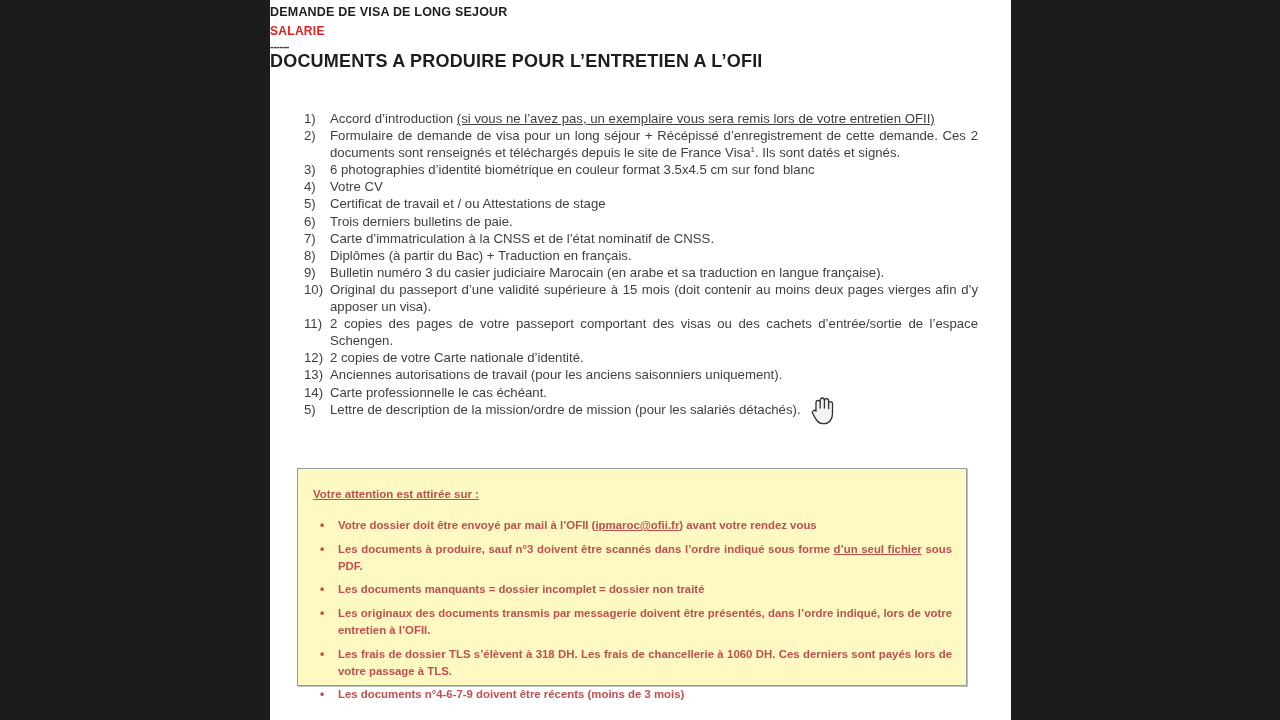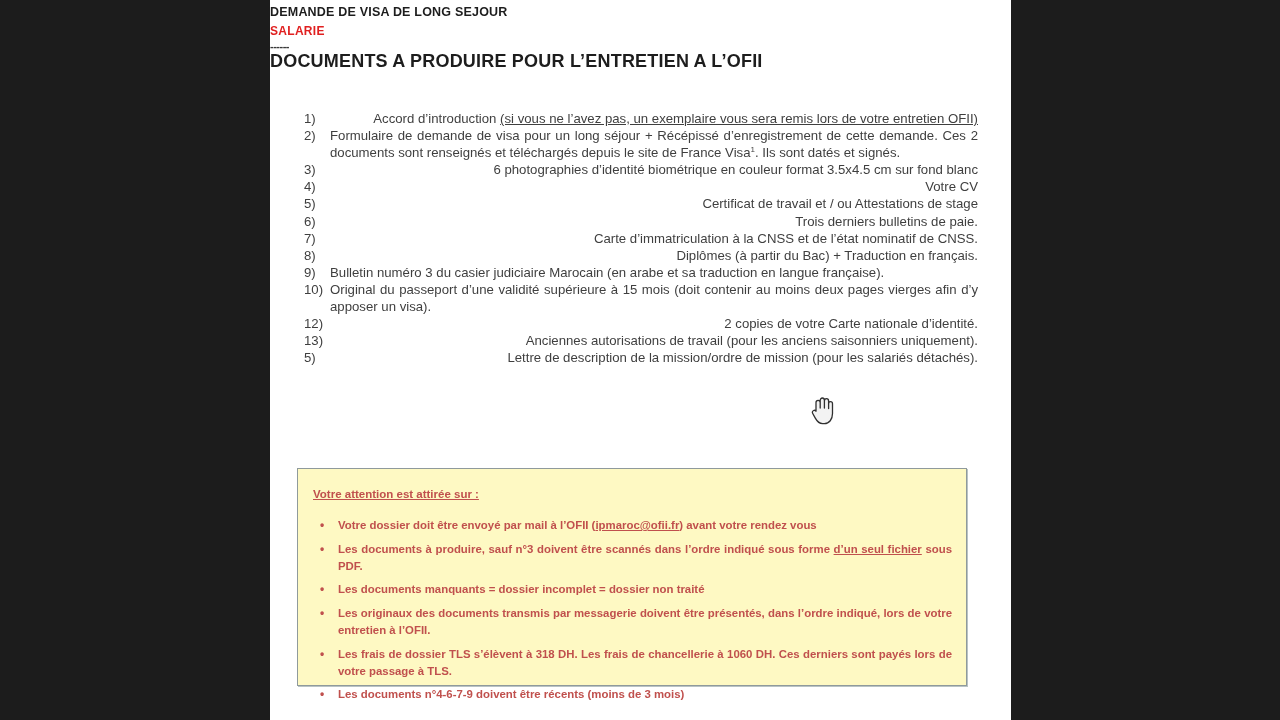--- a/index.html
+++ b/index.html
@@ -84,21 +84,20 @@
   }
   .num-marker {
     flex: 0 0 30px;
     text-align: left;
     padding-left: 4px;
     box-sizing: border-box;
     color: #3f3f3f;
   }
   .num-text {
     flex: 1 1 auto;
-    text-align: right;
   }
   .num-text.justify {
     text-align: justify;
   }
   .u {
     text-decoration: underline;
   }
   sup {
     font-size: 8px;
     vertical-align: super;
@@ -216,26 +215,34 @@
         </div>
         <div class="num-row">
           <div class="num-marker">9)</div>
           <div class="num-text justify"><span>Bulletin numéro 3 du casier judiciaire Marocain (en arabe et sa traduction en langue française).</span></div>
         </div>
         <div class="num-row">
           <div class="num-marker">10)</div>
           <div class="num-text justify"><span>Original du passeport d’une validité supérieure à 15 mois (doit contenir au moins deux pages vierges afin d’y apposer un visa).</span></div>
         </div>
         <div class="num-row">
+          <div class="num-marker">11)</div>
+          <div class="num-text justify"><span>2 copies des pages de votre passeport comportant des visas ou des cachets d’entrée/sortie de l’espace Schengen.</span></div>
+        </div>
+        <div class="num-row">
           <div class="num-marker">12)</div>
           <div class="num-text"><span>2 copies de votre Carte nationale d’identité.</span></div>
         </div>
         <div class="num-row">
           <div class="num-marker">13)</div>
           <div class="num-text"><span>Anciennes autorisations de travail (pour les anciens saisonniers uniquement).</span></div>
+        </div>
+        <div class="num-row">
+          <div class="num-marker">14)</div>
+          <div class="num-text"><span>Carte professionnelle le cas échéant.</span></div>
         </div>
         <div class="num-row">
           <div class="num-marker">5)</div>
           <div class="num-text"><span>Lettre de description de la mission/ordre de mission (pour les salariés détachés).</span></div>
         </div>
       </div>
 
     <div id="attention-box">
       <div class="att-title">Votre attention est attirée sur :</div>
       <div class="att-list" id="att-list">

